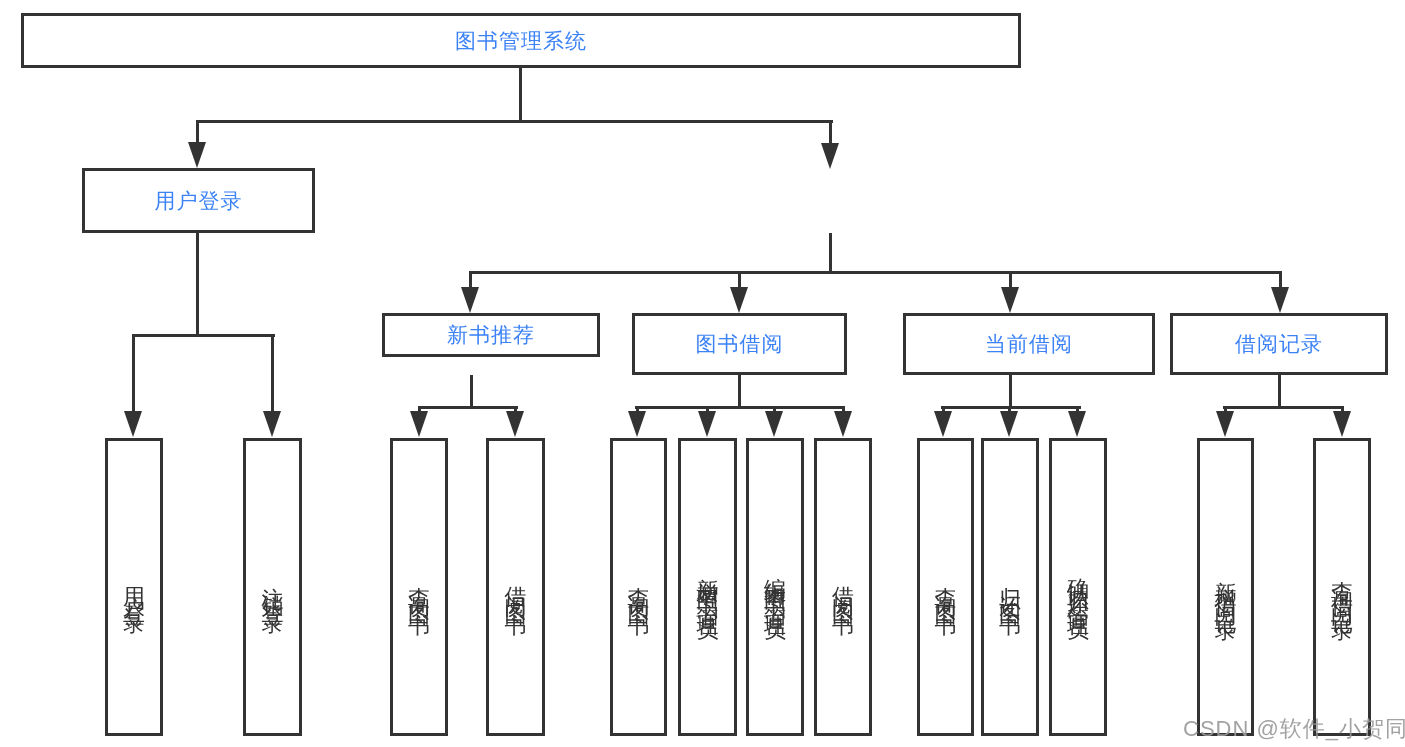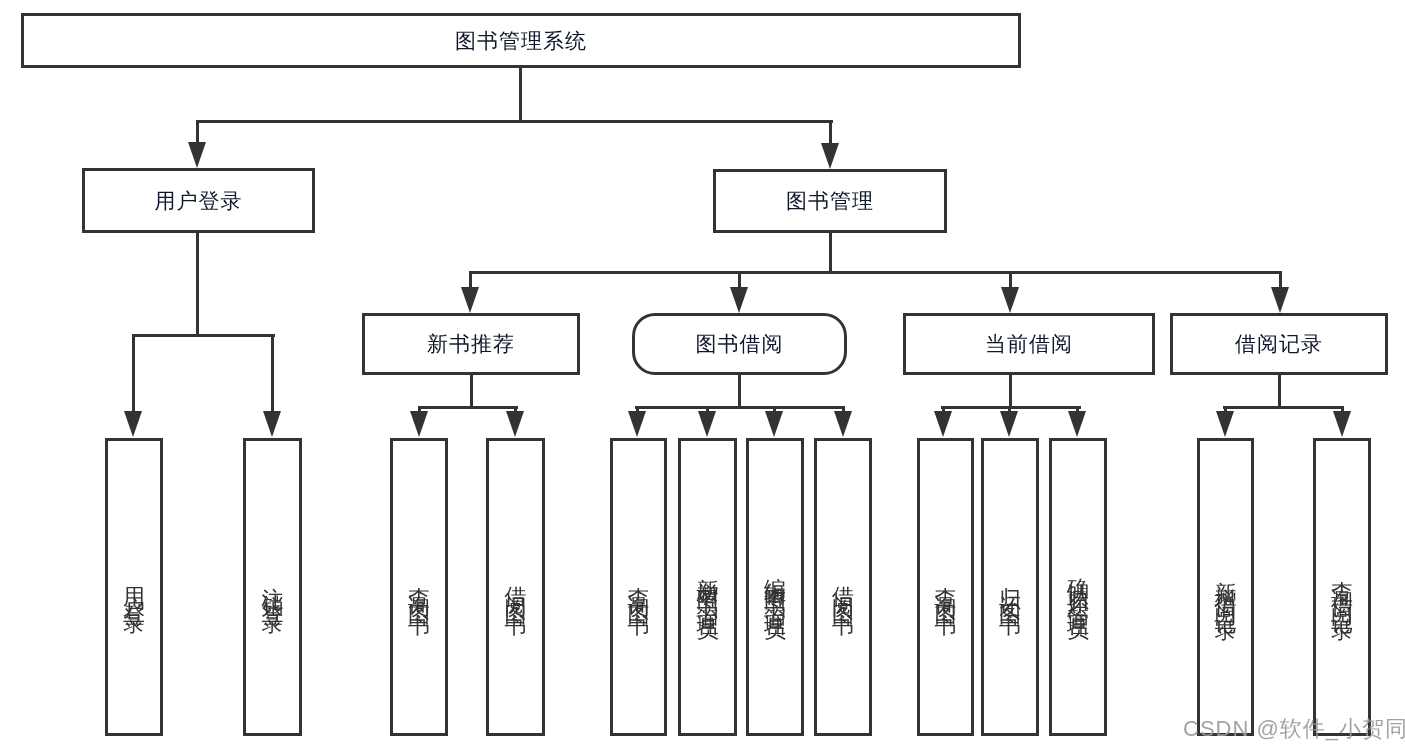--- a/index.html
+++ b/index.html
@@ -15,21 +15,21 @@
   .hbox {
     position: absolute;
     box-sizing: border-box;
     border: 3px solid #333333;
     background: #ffffff;
     display: flex;
     align-items: center;
     justify-content: center;
     font-size: 21px;
     letter-spacing: 1px;
-    color: #0f172a;
+    color: #3b82f6;
     z-index: 2;
   }
   .leaf {
     position: absolute;
     box-sizing: border-box;
     border: 3px solid #333333;
     background: #ffffff;
     display: flex;
     align-items: center;
     justify-content: center;
@@ -76,29 +76,26 @@
 <div class="canvas">
 
   <div class="hbox" style="left:21px; top:13px; width:1000px; height:55px;">
     <span>图书管理系统</span>
   </div>
 
   <div class="hbox" style="left:82px; top:168px; width:233px; height:65px;">
     <span>用户登录</span>
   </div>
 
-  <div class="hbox" style="left:713px; top:169px; width:234px; height:64px;">
-    <span>图书管理</span>
-  </div>
-
-  <div class="hbox" style="left:362px; top:313px; width:218px; height:62px;">
+
+  <div class="hbox" style="left:382px; top:313px; width:218px; height:44px;">
     <span>新书推荐</span>
   </div>
 
-  <div class="hbox" style="left:632px; top:313px; width:215px; height:62px;border-radius:23px;">
+  <div class="hbox" style="left:632px; top:313px; width:215px; height:62px;">
     <span>图书借阅</span>
   </div>
 
   <div class="hbox" style="left:903px; top:313px; width:252px; height:62px;">
     <span>当前借阅</span>
   </div>
 
   <div class="hbox" style="left:1170px; top:313px; width:218px; height:62px;">
     <span>借阅记录</span>
   </div>

